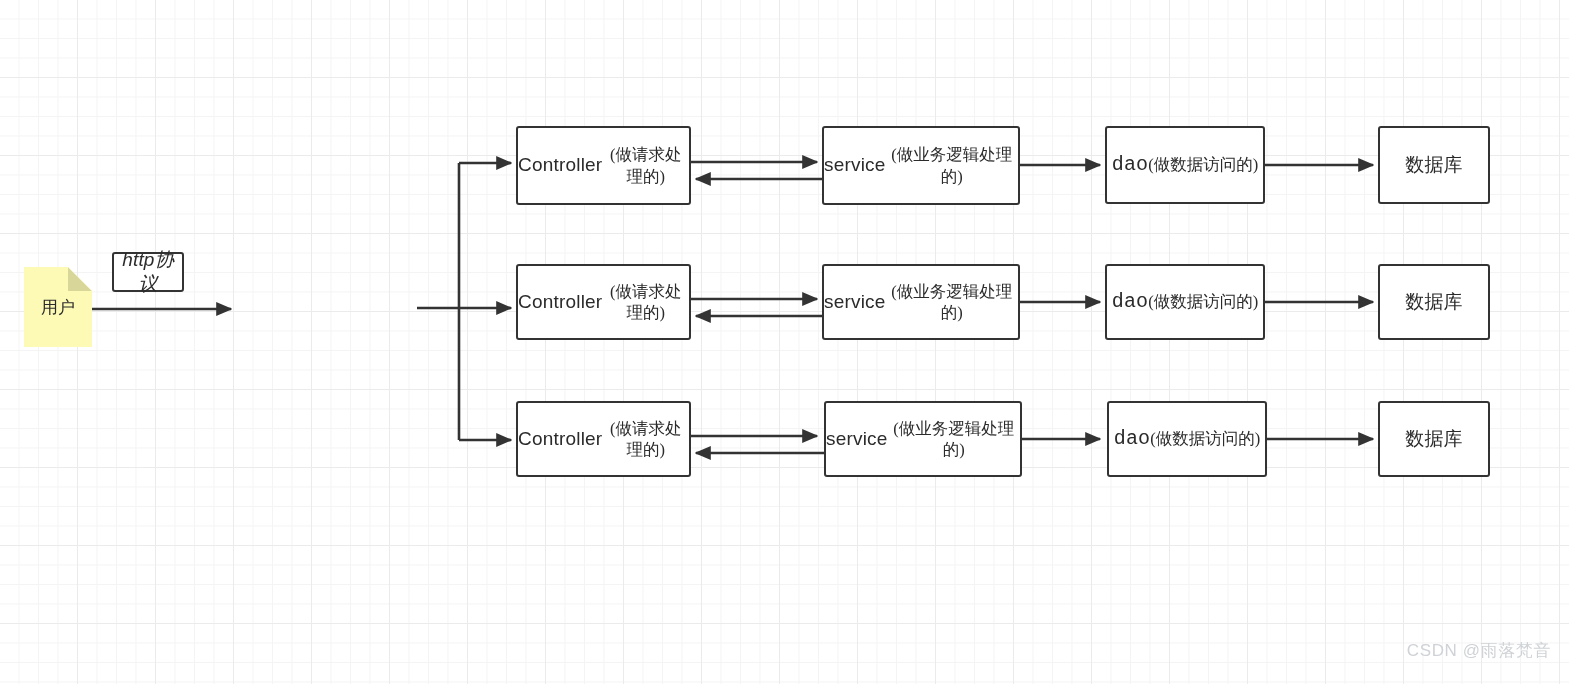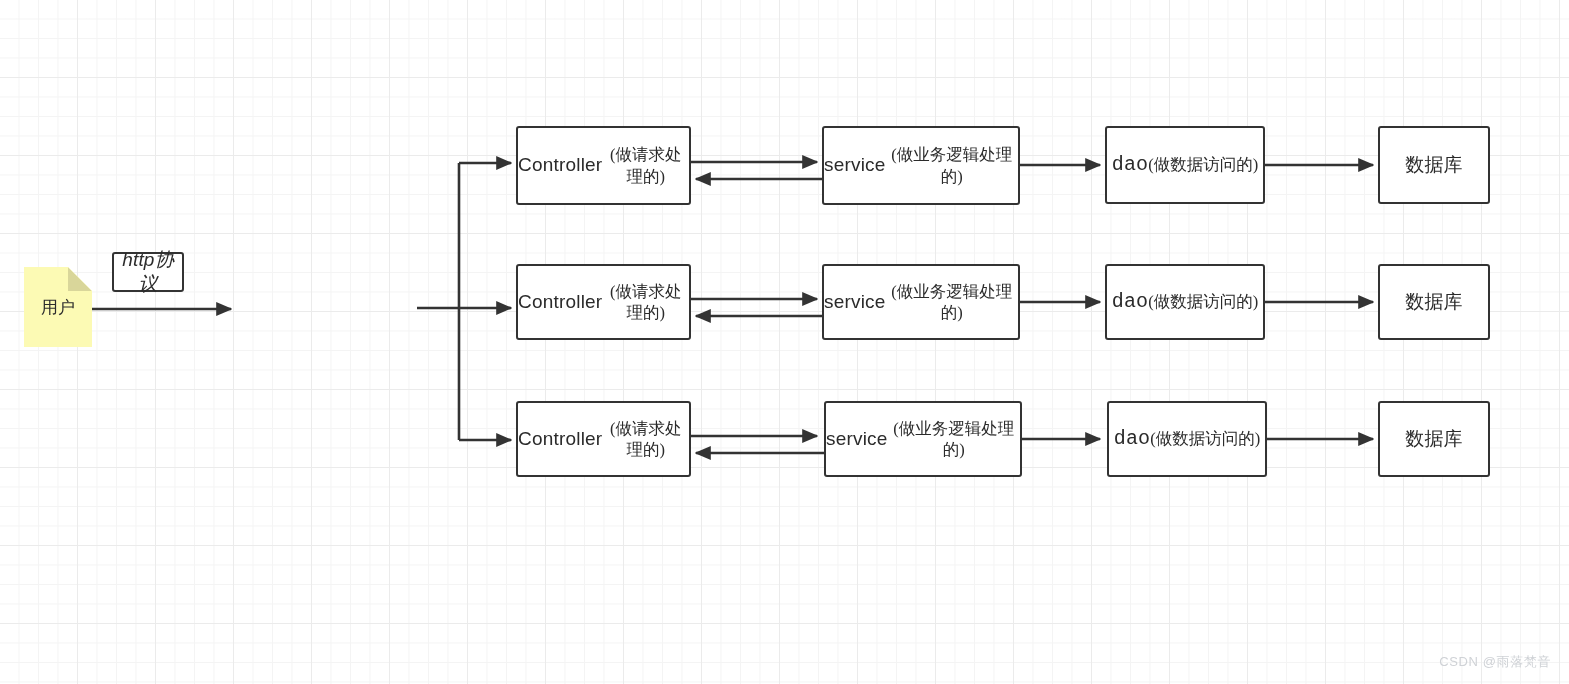--- a/index.html
+++ b/index.html
@@ -85,23 +85,23 @@
     background: #d9d69a;
     clip-path: polygon(0 0, 100% 100%, 0 100%);
   }
   .sticky .sticky-label {
     position: relative;
     z-index: 1;
   }
   .watermark {
     position: absolute;
     right: 18px;
-    bottom: 13px;
+    bottom: 22px;
     color: #cfd2d6;
-    font-size: 13px;
+    font-size: 17px;
     letter-spacing: 0.6px;
     z-index: 3;
     user-select: none;
   }
 </style>
 </head>
 <body>
 
 <div id="canvas">
 

